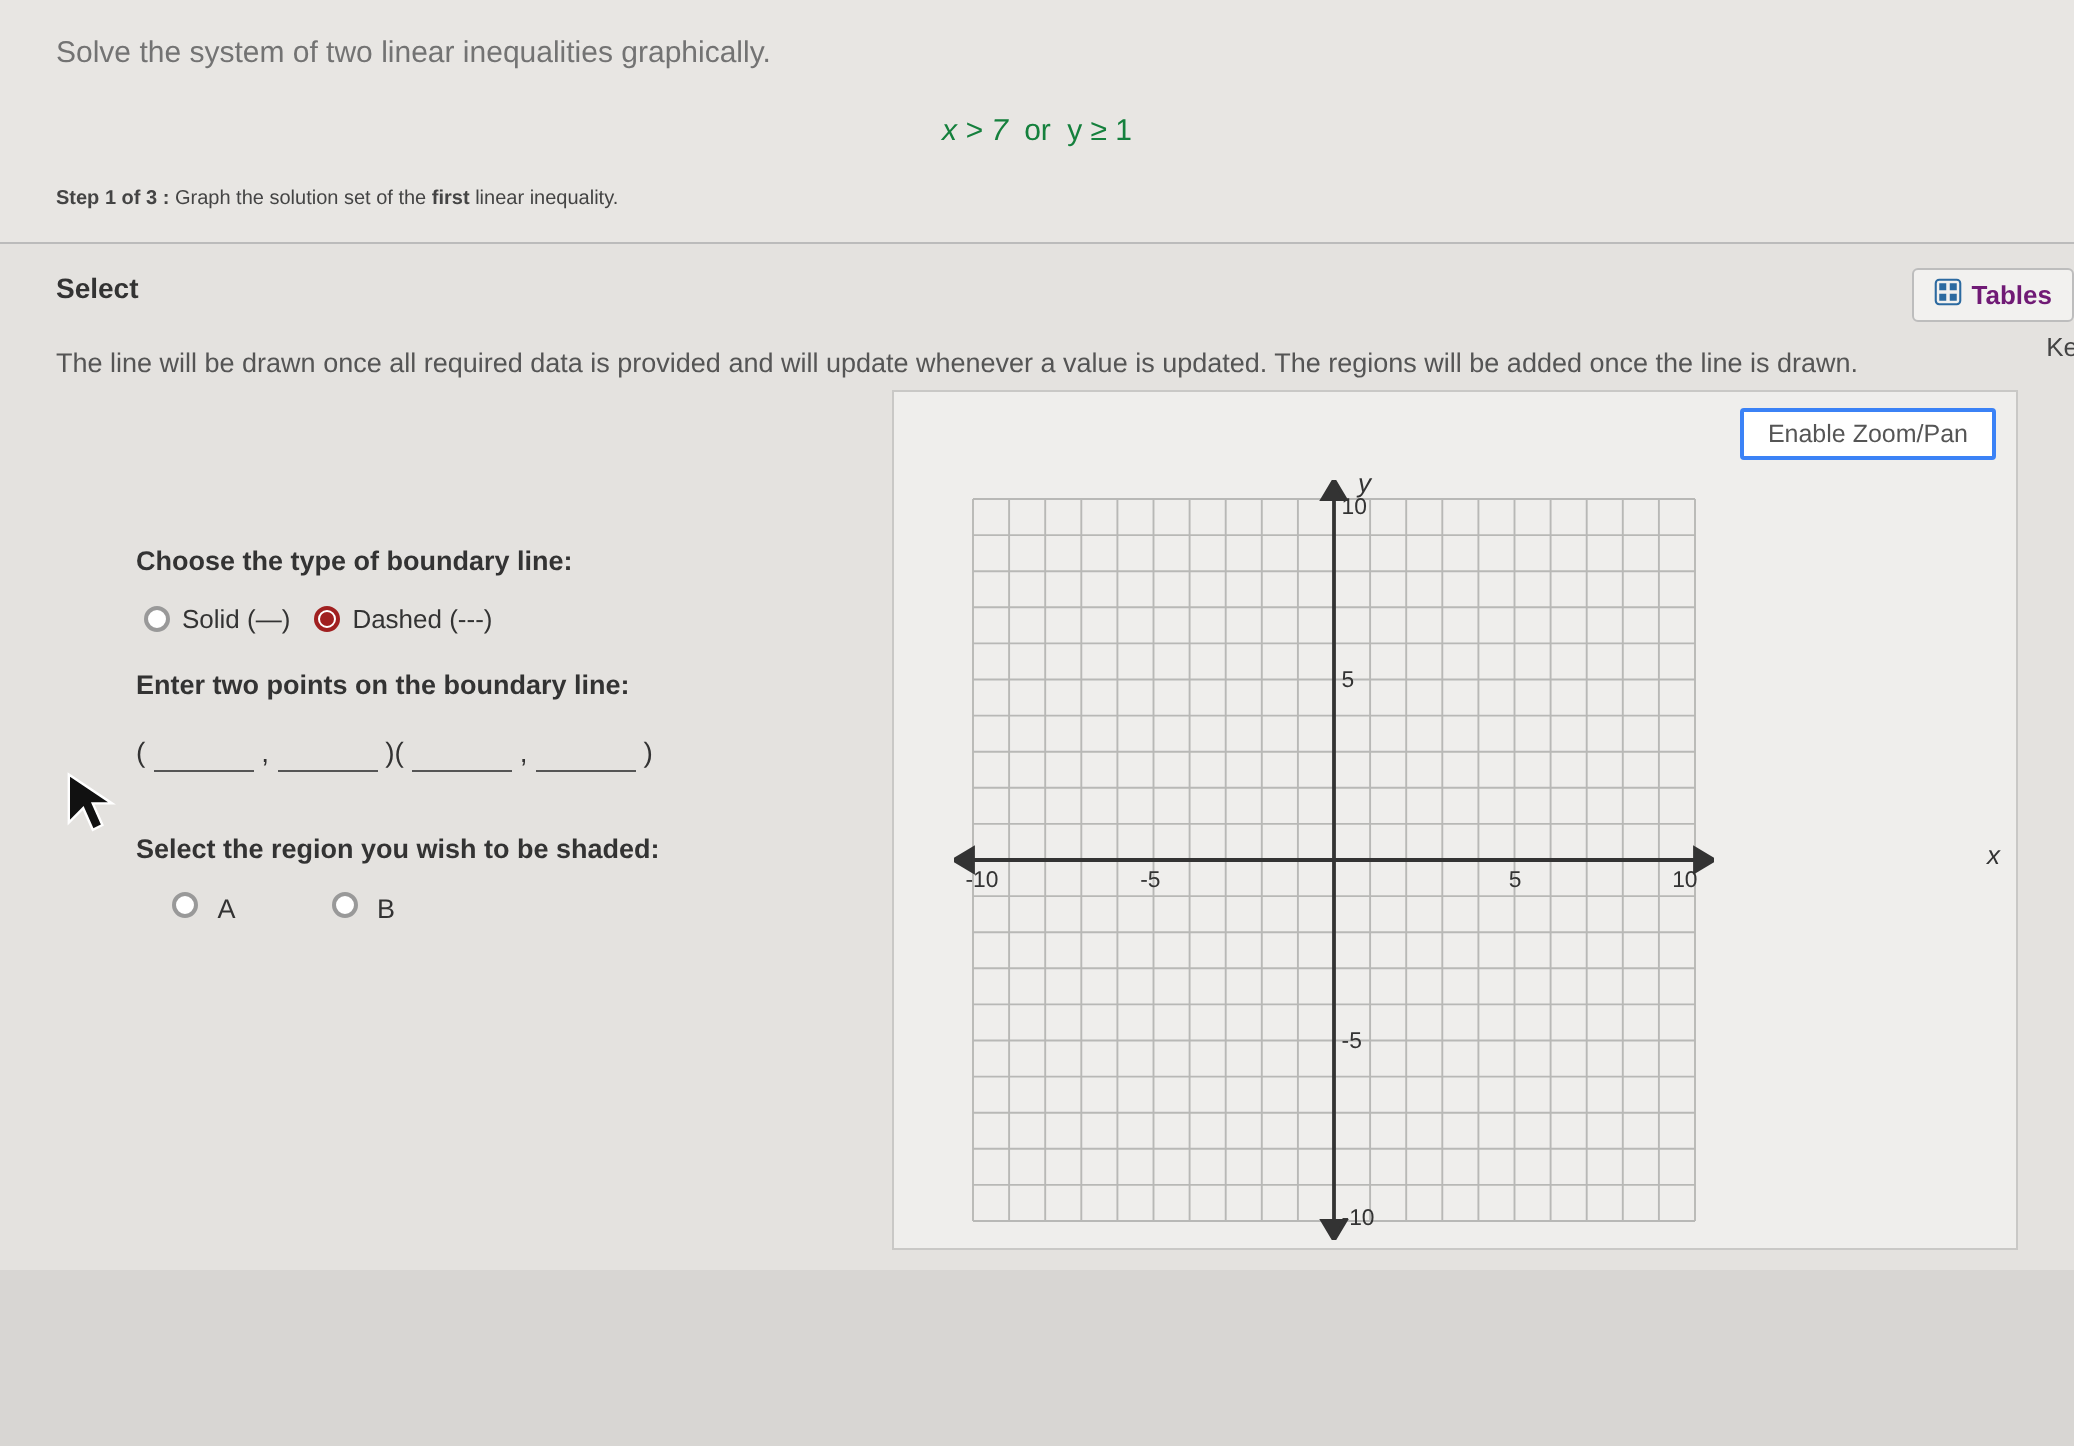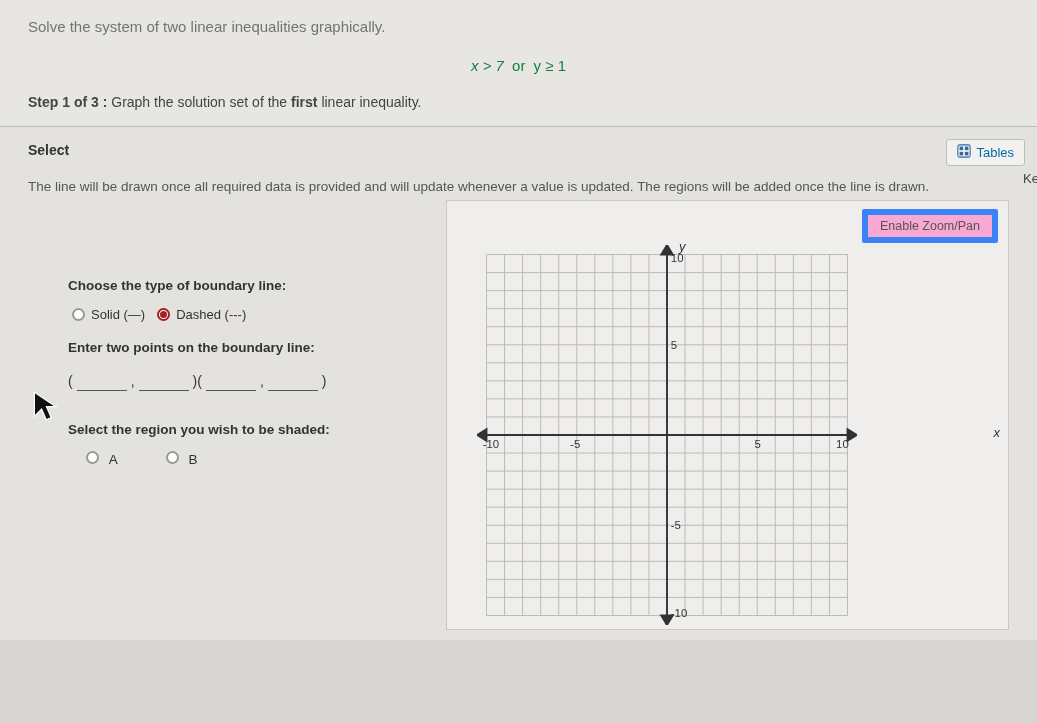--- a/index.html
+++ b/index.html
@@ -14,33 +14,33 @@
   }
   .panel {
     background: #e8e6e3;
     margin: 0;
     padding: 18px 28px 10px 28px;
     border-bottom: 1px solid #bbb;
   }
   .question-text { font-size: 15px; color: #737373; margin-bottom: 22px; }
   .inequality { text-align: center; font-size: 15px; color: #15803d; margin: 10px 0 20px 0; font-style: italic;}
   .inequality .gte { font-style: normal; }
-  .step-line { font-size: 14px; color: #444; margin-top: 20px; margin-bottom: 6px;}
+  .step-line { font-size: 10px; color: #444; margin-top: 20px; margin-bottom: 6px;}
   .step-line b { font-weight: bold; }
   .answer-panel {
     background: #e4e2df;
     padding: 14px 28px 8px 28px;
     position: relative;
   }
   .answer-label { font-weight: bold; font-size: 14px; color: #333; }
   .tables-btn {
-    position: absolute; right: 12px; top: 12px;
+    position: absolute; right: 0; top: 12px;
     background: #f2f1ef; border: 1px solid #bdbdbd; border-radius: 3px;
-    padding: 4px 10px; font-size: 13px; color: #0369a1; cursor: pointer;
-    display: flex; align-items: center; gap: 5px;
+    padding: 4px 10px; font-size: 13px; color: #701a75; cursor: pointer;
+    display: flex; align-items: center; gap: 5px; font-weight: bold;
   }
   .tables-btn svg { width: 14px; height: 14px; }
   .ke { position: absolute; right: -2px; top: 44px; font-size: 13px; color: #444;}
   .hint-line { font-size: 13.5px; color: #555; padding: 12px 28px 6px 28px; background:#e4e2df;}
   .work-area {
     display: flex;
     background: #e4e2df;
     padding: 0 28px 10px 28px;
     gap: 18px;
   }
@@ -73,21 +73,21 @@
   }
   .graph-wrap {
     flex: 1;
     position: relative;
     background: #efeeec;
     border: 1px solid #c9c8c6;
     min-height: 430px;
   }
   .zoom-btn {
     position:absolute; right: 10px; top: 8px;
-    background:#f9a8d4; border:6px solid #3b82f6; border-radius:2px;
+    background:#ffffff; border:2px solid #3b82f6; border-radius:2px;
     padding: 4px 12px; font-size: 12.5px; color:#555; cursor:pointer;
   }
   .grid {
     position:absolute; left: 30px; top: 44px;
     width: 380px; height: 380px;
   }
   .grid svg { width:100%; height:100%; }
   .axis-label-x { position:absolute; right: 8px; top: 224px; font-style:italic; font-size:13px; color:#333;}
   .axis-label-y { position:absolute; left: 232px; top: 38px; font-style:italic; font-size:13px; color:#333;}
 </style>

